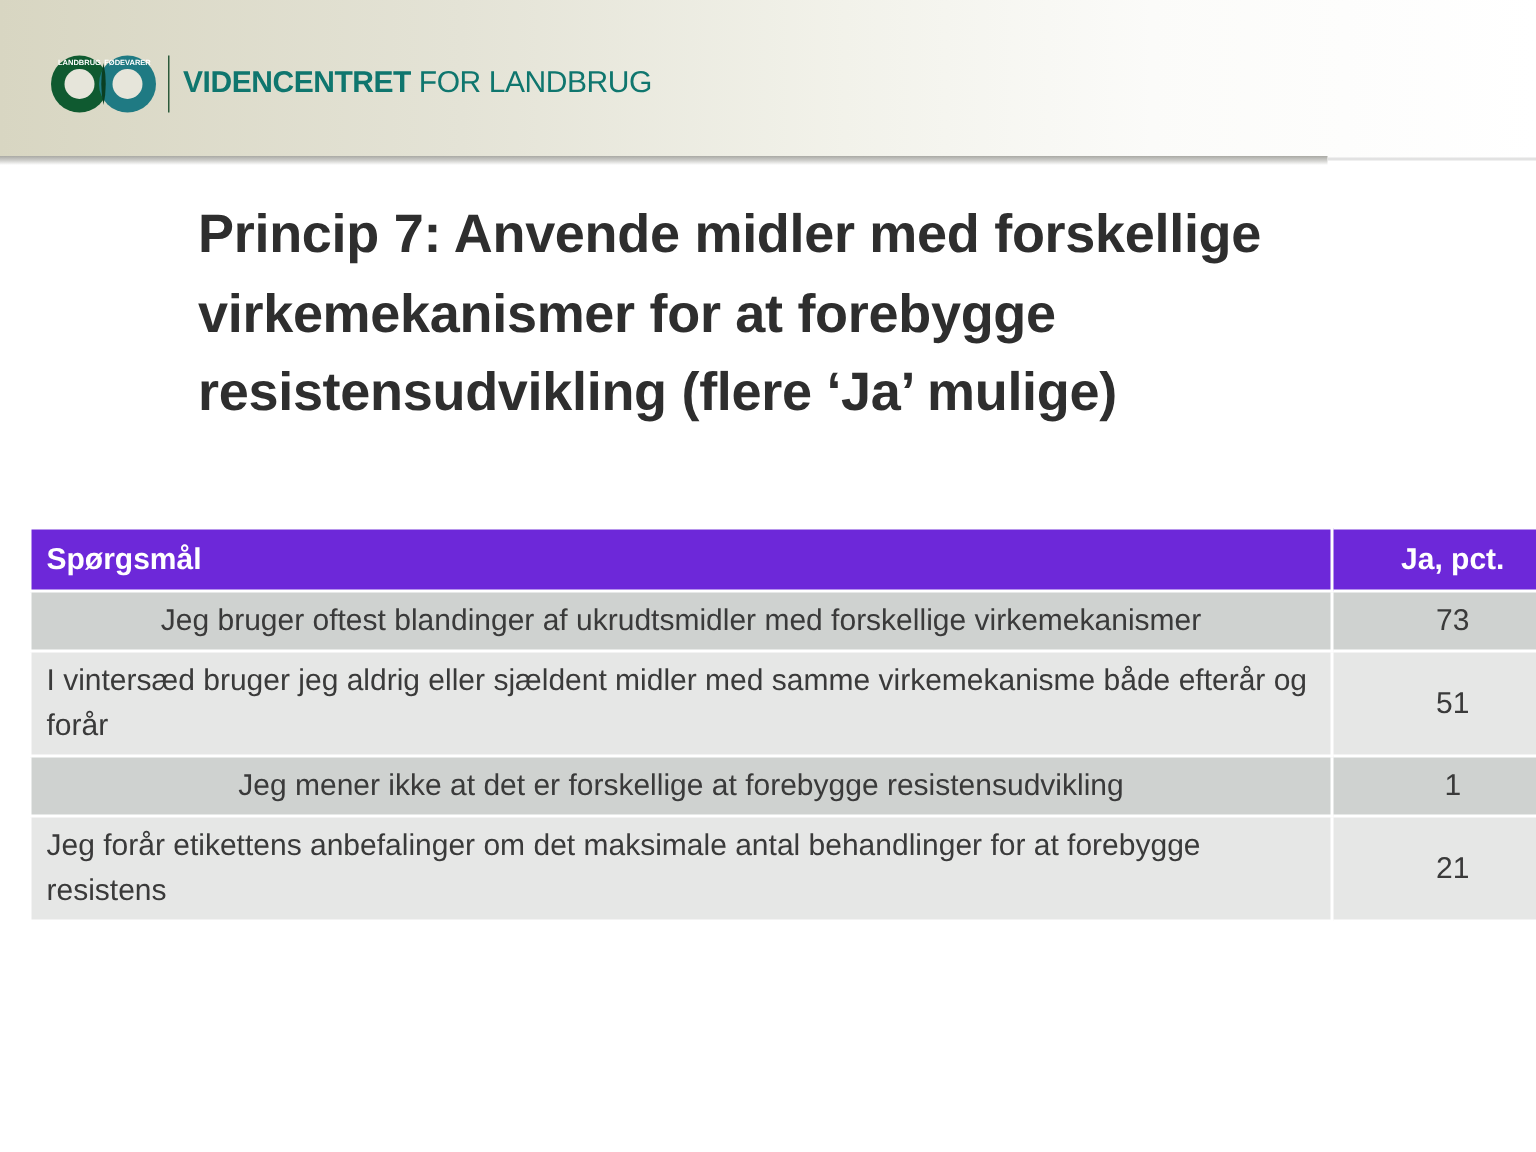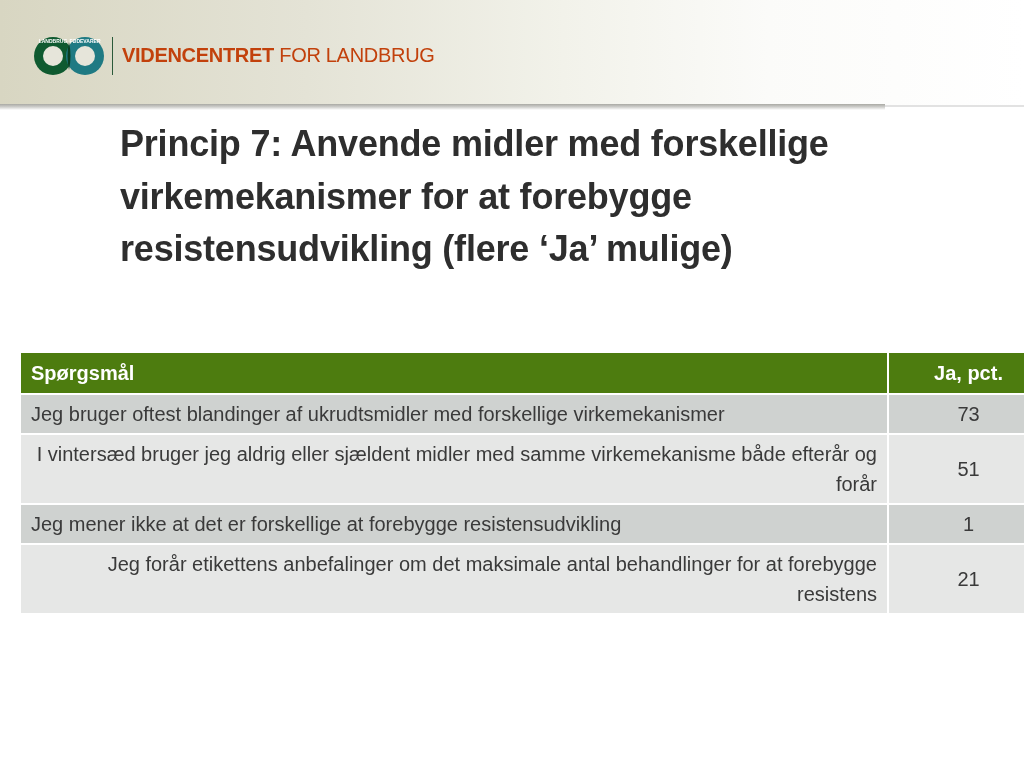--- a/index.html
+++ b/index.html
@@ -52,80 +52,80 @@
       width: 1px;
       height: 38px;
       background: #2b5a3a;
     }
     .brand-text {
       position: absolute;
       left: 122px;
       top: 43px;
       font-size: 20px;
       line-height: 24px;
-      color: #c2410c;
+      color: #0f766e;
       letter-spacing: -0.3px;
       white-space: nowrap;
     }
     .brand-text .bold {
       font-weight: bold;
     }
     .brand-text .regular {
       font-weight: normal;
     }
     .title {
       position: absolute;
       left: 120px;
       top: 118px;
       width: 840px;
       font-size: 36px;
       line-height: 52.5px;
       font-weight: bold;
       color: #2e2e2e;
-      margin: 0;
+      margin: 12px;
       letter-spacing: -0.2px;
     }
     .data-table {
       position: absolute;
       left: 19px;
       top: 351px;
       width: 985px;
       border-collapse: collapse;
       table-layout: fixed;
     }
     .data-table th, .data-table td {
       border: 2px solid #ffffff;
       font-size: 20px;
       line-height: 30px;
       color: #3a3a3a;
     }
     .data-table th {
-      background: #4d7c0f;
+      background: #6d28d9;
       color: #ffffff;
       font-weight: bold;
       height: 36px;
       padding: 2px 10px;
       text-align: left;
     }
     .data-table th.col-value {
       text-align: center;
     }
     .data-table td {
       padding: 4px 10px;
       vertical-align: middle;
     }
     .data-table td.col-value {
       text-align: center;
     }
     .row-dark td {
       background: #cfd2d0;
+      text-align: center;
     }
     .row-light td {
       background: #e6e7e6;
-      text-align: right;
     }
     .col-question { width: 846px; }
     .col-value { width: 139px; }
   </style>
 </head>
 <body>
 
 <div class="header-band"></div>
 <div class="header-shadow"></div>
 <div class="header-line-right"></div>

